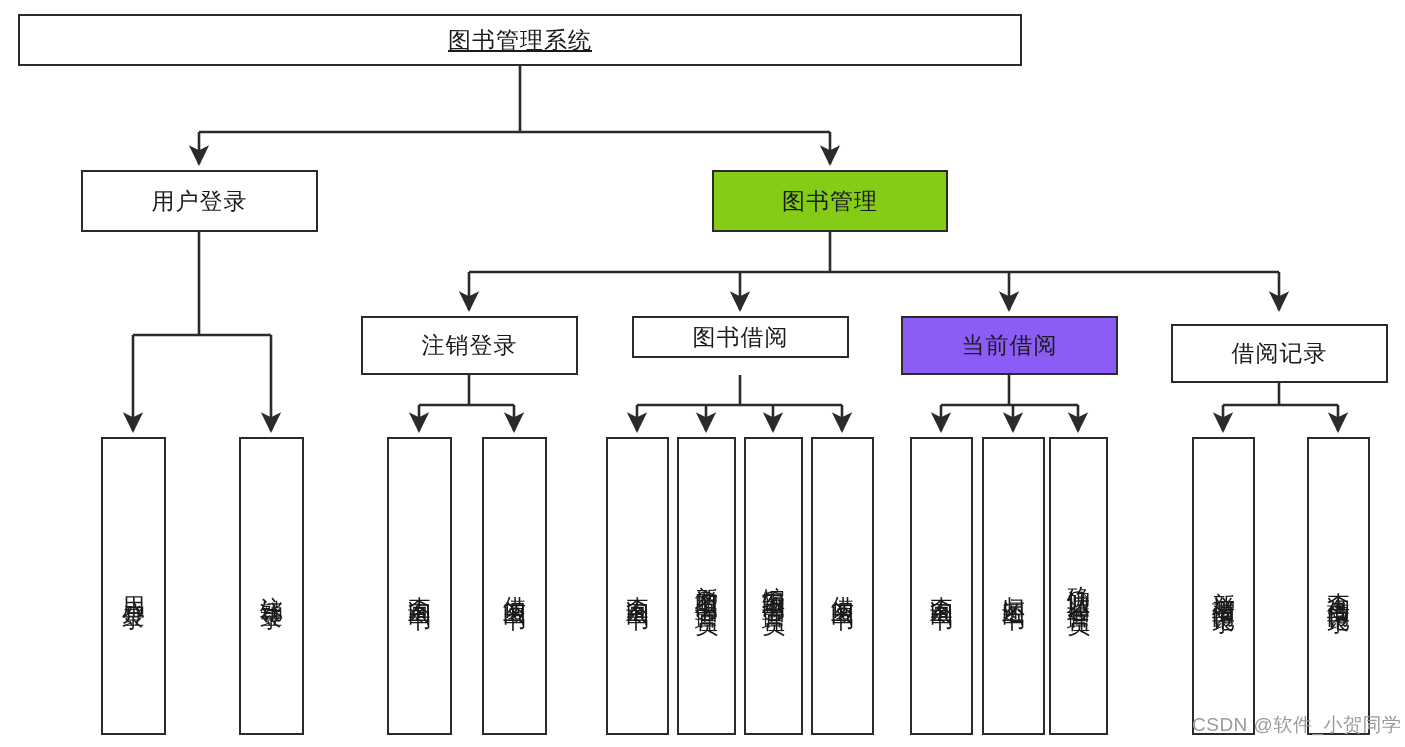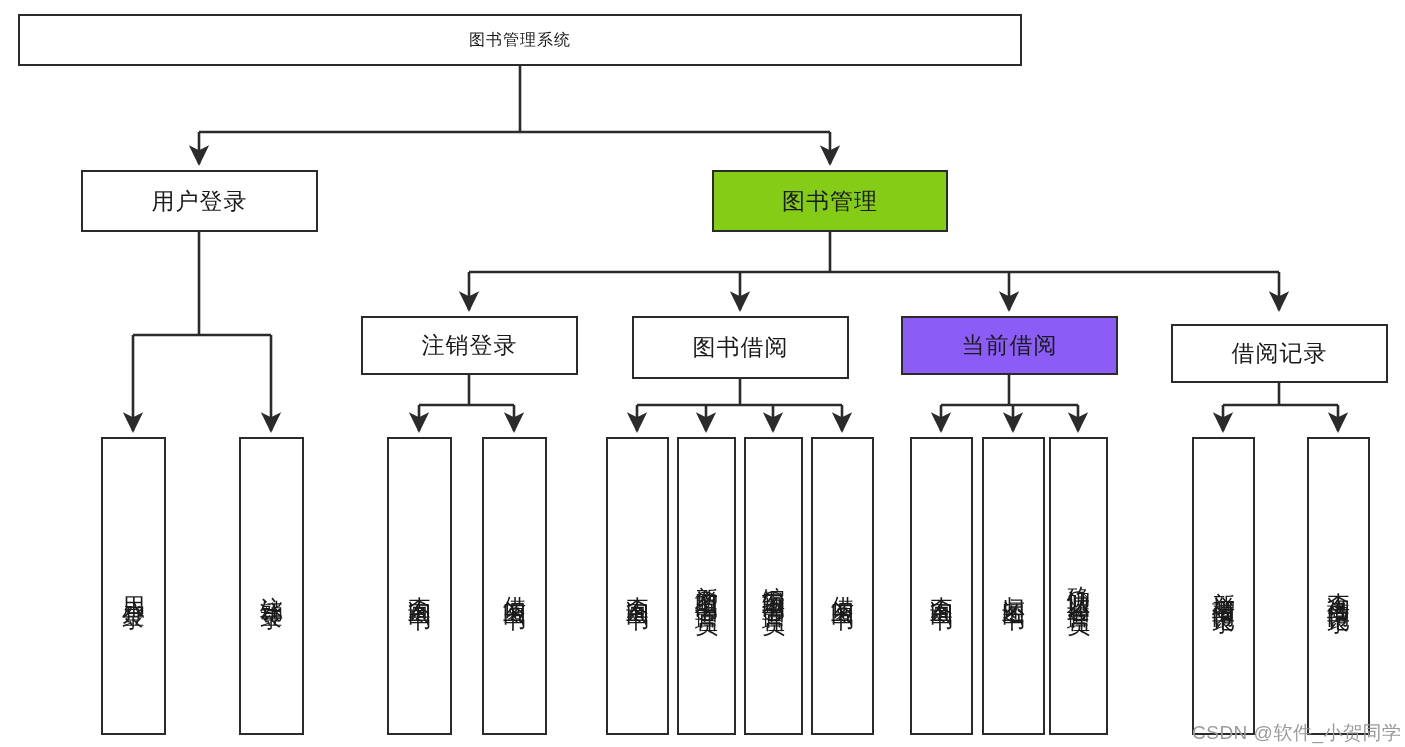--- a/index.html
+++ b/index.html
@@ -41,22 +41,23 @@
     text-align: center;
     line-height: 1.25;
     white-space: nowrap;
   }
   .node.horiz .label {
     writing-mode: horizontal-tb;
     font-size: 23px;
     letter-spacing: 1px;
   }
   .node.root .label {
-    font-size: 16px;
+    font-size: 23px;
     letter-spacing: 1px;
+    text-decoration: underline;
   }
   .node.vert {
     align-items: center;
     justify-content: center;
   }
   .node.vert .label {
     writing-mode: vertical-rl;
     text-orientation: upright;
     font-size: 23px;
     letter-spacing: 4px;
@@ -133,21 +134,21 @@
   <div class="node horiz" style="left: 81px; top: 170px; width: 237px; height: 62px; border-color: rgb(43, 43, 43); background: rgb(255, 255, 255);">
     <span class="label" style="color: rgb(26, 26, 26);">用户登录</span>
   </div>
   <div class="node horiz" style="left: 712px; top: 170px; width: 236px; height: 62px; border-color: rgb(43, 43, 43); background: #84cc16;">
     <span class="label" style="color: rgb(26, 26, 26);">图书管理</span>
   </div>
 
   <div class="node horiz" style="left: 361px; top: 316px; width: 217px; height: 59px; border-color: rgb(43, 43, 43); background: rgb(255, 255, 255);">
     <span class="label" style="color: rgb(26, 26, 26);">注销登录</span>
   </div>
-  <div class="node horiz" style="left: 632px; top: 316px; width: 217px; height: 63px; border-color: rgb(43, 43, 43); background: rgb(255, 255, 255);">
+  <div class="node horiz" style="left: 632px; top: 316px; width: 217px; height: 42px; border-color: rgb(43, 43, 43); background: rgb(255, 255, 255);">
     <span class="label" style="color: rgb(26, 26, 26);">图书借阅</span>
   </div>
   <div class="node horiz" style="left: 901px; top: 316px; width: 217px; height: 59px; border-color: rgb(43, 43, 43); background: #8b5cf6;">
     <span class="label" style="color: rgb(26, 26, 26);">当前借阅</span>
   </div>
   <div class="node horiz" style="left: 1171px; top: 324px; width: 217px; height: 59px; border-color: rgb(43, 43, 43); background: rgb(255, 255, 255);">
     <span class="label" style="color: rgb(26, 26, 26);">借阅记录</span>
   </div>
 
   <div class="node vert" style="left: 101px; top: 437px; width: 65px; height: 298px; border-color: rgb(43, 43, 43); background: rgb(255, 255, 255);">
@@ -183,14 +184,14 @@
   <div class="node vert" style="left: 1049px; top: 437px; width: 59px; height: 298px; border-color: rgb(43, 43, 43); background: rgb(255, 255, 255);">
     <span class="label" style="color: rgb(26, 26, 26);">确认归还（管理员）</span>
   </div>
   <div class="node vert" style="left: 1192px; top: 437px; width: 63px; height: 298px; border-color: rgb(43, 43, 43); background: rgb(255, 255, 255);">
     <span class="label" style="color: rgb(26, 26, 26);">新增借阅记录</span>
   </div>
   <div class="node vert" style="left: 1307px; top: 437px; width: 63px; height: 298px; border-color: rgb(43, 43, 43); background: rgb(255, 255, 255);">
     <span class="label" style="color: rgb(26, 26, 26);">查询借阅记录</span>
   </div>
 
-  <div class="watermark" style="left: 1192px; top: 712px; color: rgb(154, 154, 154); margin-top: 8px;">CSDN @软件_小贺同学</div>
+  <div class="watermark" style="left: 1192px; top: 712px; color: rgb(154, 154, 154);">CSDN @软件_小贺同学</div>
 </div>
 
 </body></html>

